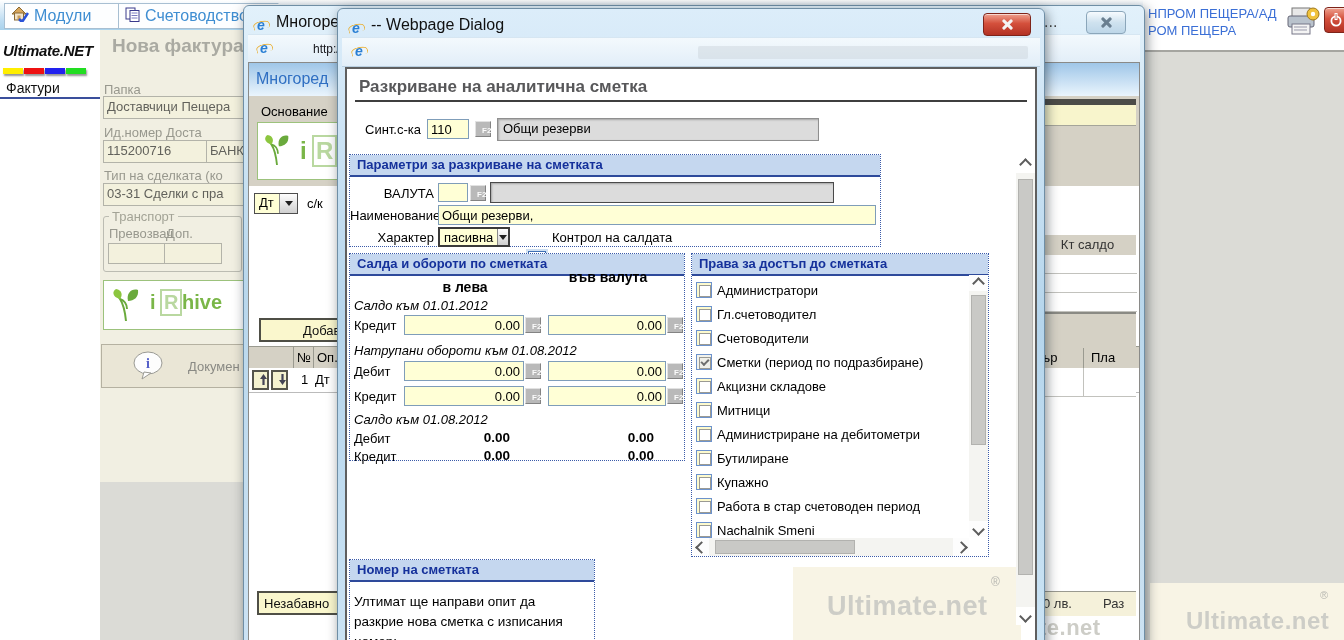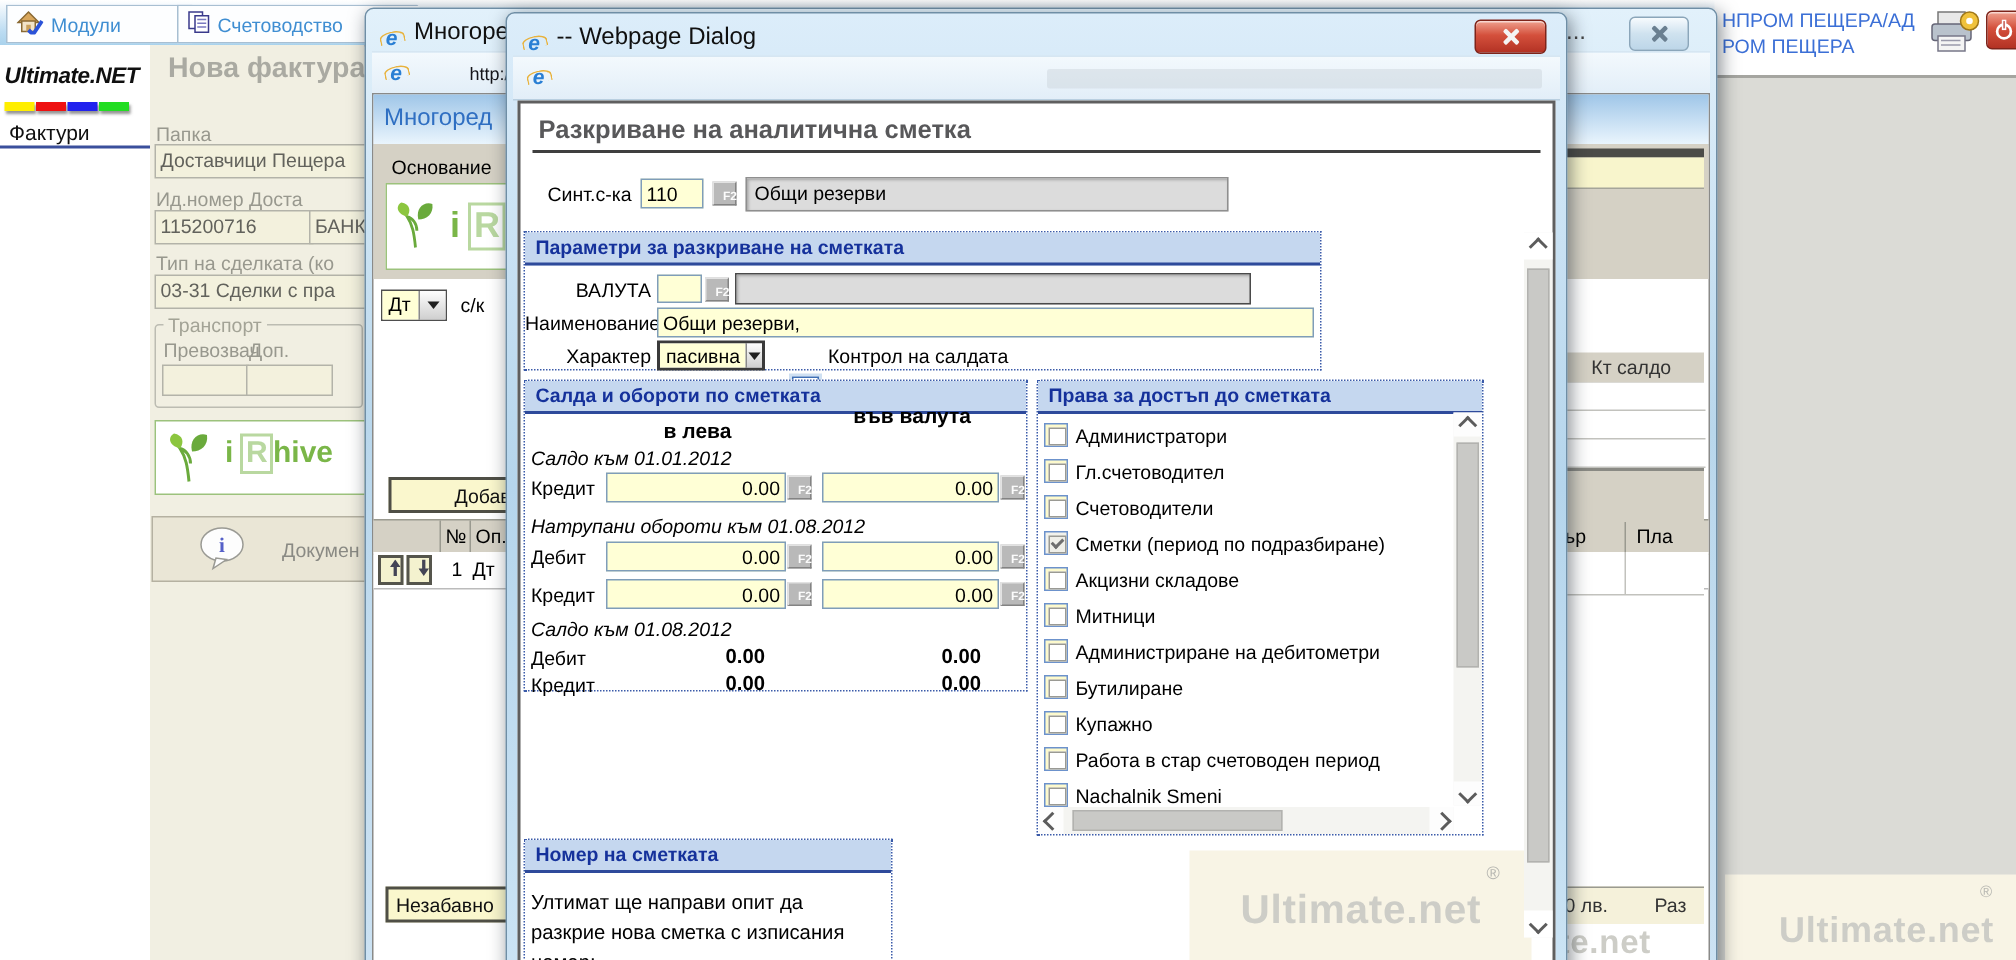--- a/index.html
+++ b/index.html
@@ -4,27 +4,27 @@
 <style>
   html,body{margin:0;padding:0;background:#9aa0a6;}
   #screen{position:relative;width:1344px;height:640px;overflow:hidden;background:#dbdbd6;
           font-family:"Liberation Sans","DejaVu Sans",sans-serif;font-size:13px;color:#000;}
   .abs{position:absolute;}
   .nw{white-space:nowrap;}
 
   
   .topbar{left:0;top:0;width:1344px;height:30px;background:linear-gradient(#ffffff,#bcdcf2 70%,#a9d2ec);border-bottom:1px solid #a98b8f;}
   .crumb{height:24px;background:#fdfeff;border:1px solid #a8bfd2;display:flex;align-items:center;gap:5px;padding:0 16px 0 6px;
-         clip-path:polygon(0 0,calc(100% - 12px) 0,100% 50%,calc(100% - 12px) 100%,0 100%);color:#3f8ed2;font-size:13px;}
+         clip-path:polygon(0 0,calc(100% - 12px) 0,100% 50%,calc(100% - 12px) 100%,0 100%);color:#3f8ed2;font-size:16px;}
   .sidebar{left:0;top:30px;width:100px;height:610px;background:#ffffff;}
   .brand{font-weight:bold;font-style:italic;font-size:15px;color:#101010;letter-spacing:-.3px;}
   .bars span{display:inline-block;width:20px;height:6px;margin-right:1px;box-shadow:1px 2px 2px rgba(60,60,60,.55);}
   .navlink{font-size:14px;color:#101010;}
   .nav-underline{border-bottom:2px solid #3a4f9c;}
-  .formarea{left:100px;top:30px;width:143px;height:610px;background:#f1efe2;overflow:hidden;}
+  .formarea{left:100px;top:30px;width:143px;height:452px;background:#f1efe2;overflow:hidden;}
   .ftitle{font-size:19px;font-weight:bold;color:#aaaaa2;}
   .flabel{font-size:13px;color:#98988e;}
   .ffield{background:#f3f1dd;border:1px solid #b3b3a9;color:#62625c;font-size:13px;padding:2px 3px;overflow:hidden;white-space:nowrap;}
   .fieldset{border:1px solid #bcbcb2;border-radius:3px;}
   .legend{background:#f1efe2;padding:0 3px;color:#a3a396;font-size:13px;}
   .infobar{background:#eae6d6;border:1px solid #b5b1a1;}
   .rh-line{font-size:13px;color:#3b6fd6;}
   .watermark{color:#cdcdc7;font-weight:bold;letter-spacing:.5px;}
   .cream{background:#f8f4e5;}
 

